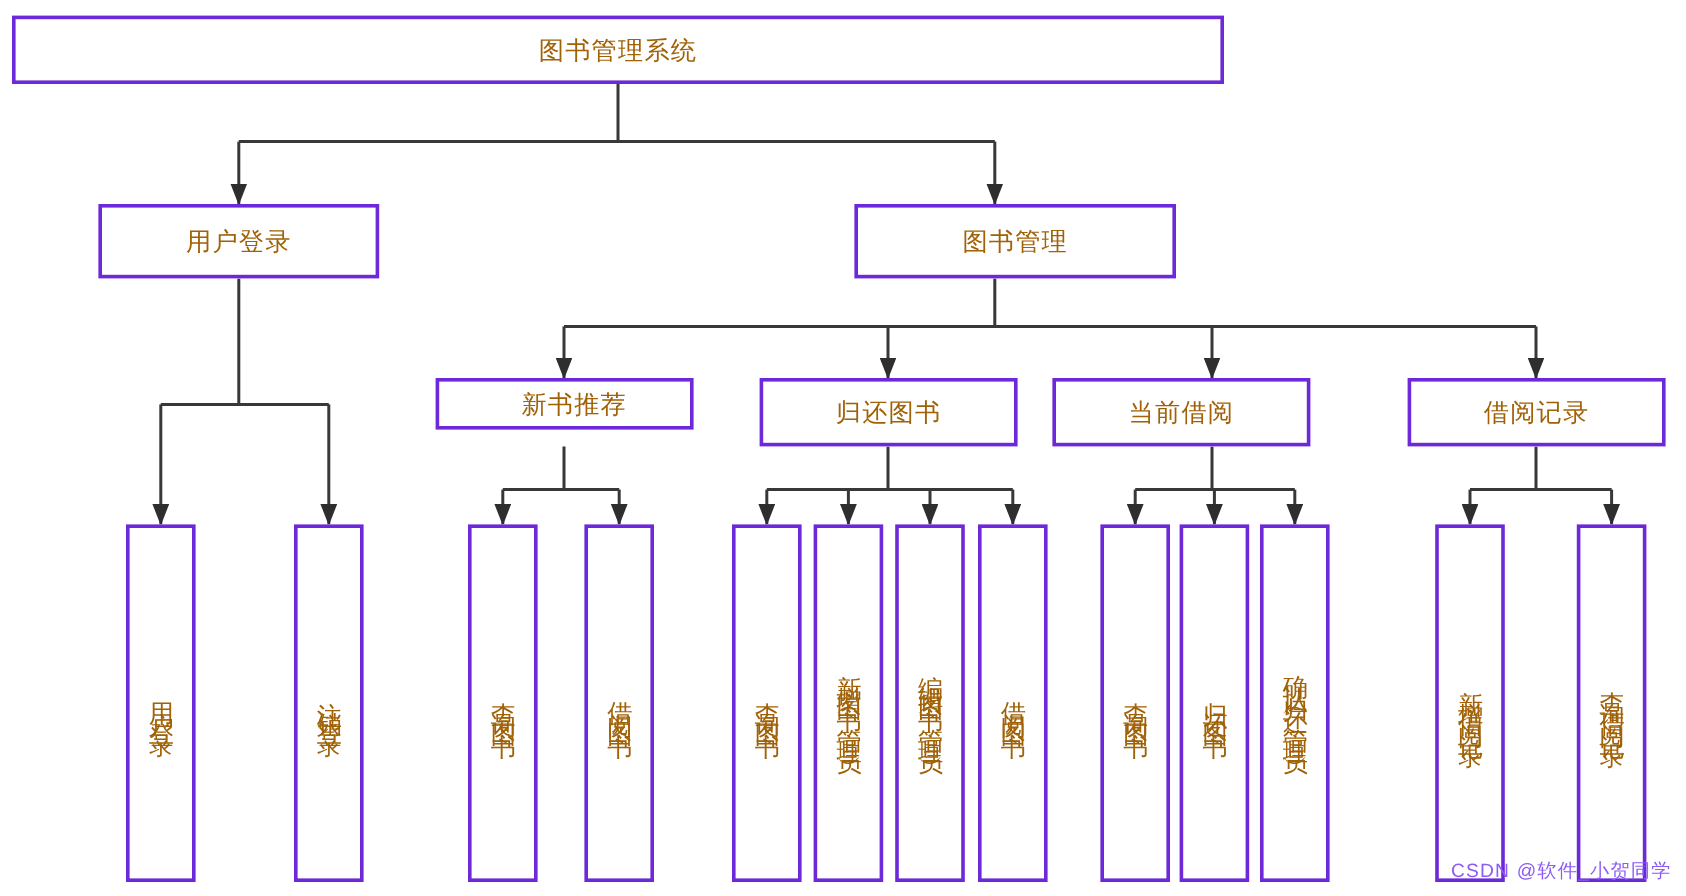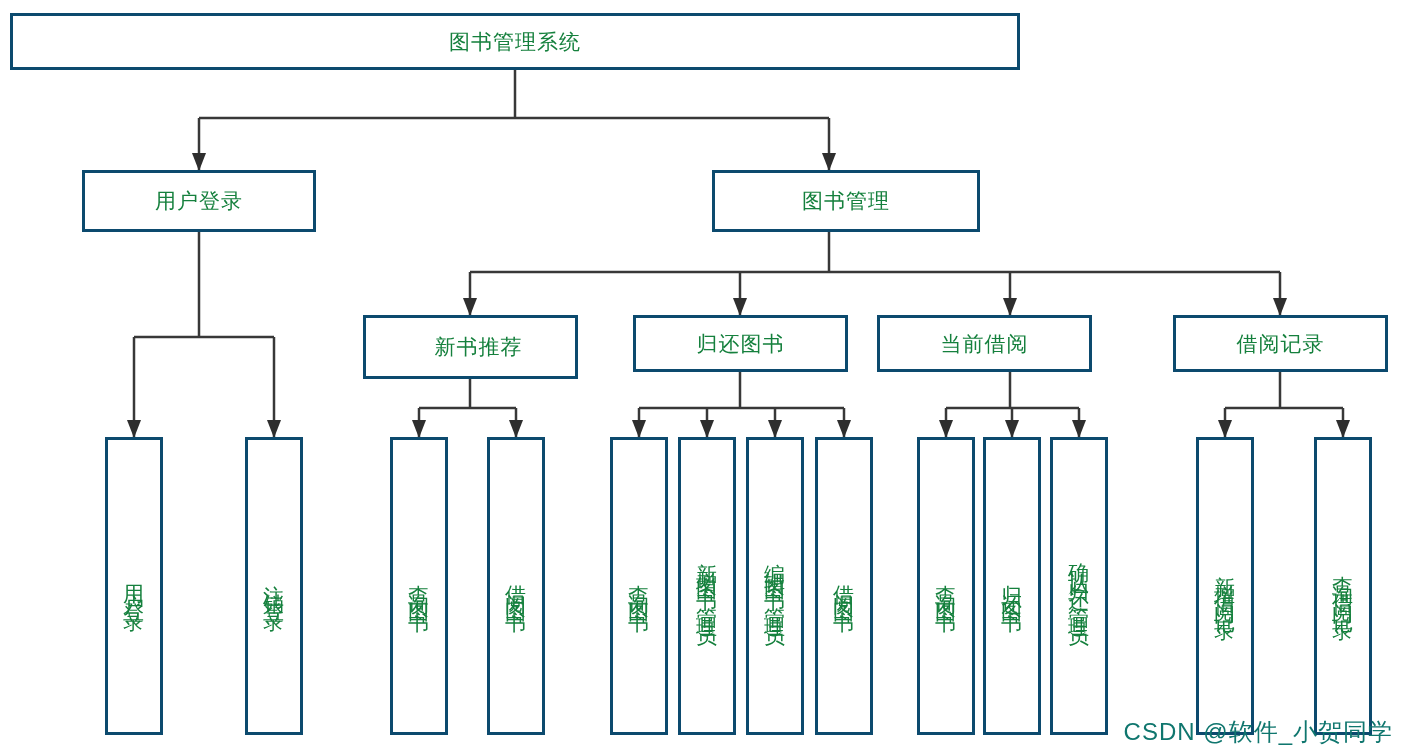--- a/index.html
+++ b/index.html
@@ -20,44 +20,44 @@
     left: 0;
     top: 0;
     width: 1405px;
     height: 747px;
     z-index: 1;
   }
   .node {
     position: absolute;
     box-sizing: border-box;
     background: #ffffff;
-    border: 3px solid #0c4a6e;
+    border: 3px solid #6d28d9;
     display: flex;
     align-items: center;
     justify-content: center;
     z-index: 2;
-    color: #15803d;
+    color: #a16207;
   }
   .hbox {
     font-size: 21px;
     letter-spacing: 1px;
   }
   .vbox span {
     writing-mode: vertical-rl;
     text-orientation: mixed;
     font-size: 21px;
     letter-spacing: 9px;
     line-height: 1;
     white-space: nowrap;
   }
   
   #n-root            { left: 10px;   top: 13px;  width: 1010px; height: 57px; }
   #n-user-login      { left: 82px;   top: 170px; width: 234px;  height: 62px; }
   #n-book-mgmt       { left: 712px;  top: 170px; width: 268px;  height: 62px; }
-  #n-new-book        { left: 363px;  top: 315px; width: 215px;  height: 64px; padding-left: 16px; }
+  #n-new-book        { left: 363px;  top: 315px; width: 215px;  height: 43px; padding-left: 16px; }
   #n-book-borrow     { left: 633px;  top: 315px; width: 215px;  height: 57px; }
   #n-current-borrow  { left: 877px;  top: 315px; width: 215px;  height: 57px; }
   #n-borrow-records  { left: 1173px; top: 315px; width: 215px;  height: 57px; }
   .leaf { top: 437px; width: 58px; height: 298px; }
   #l-user-login      { left: 105px; }
   #l-logout          { left: 245px; }
   #l-rec-query       { left: 390px; }
   #l-rec-borrow      { left: 487px; }
   #l-bb-query        { left: 610px; }
   #l-bb-add          { left: 678px; }
@@ -66,22 +66,22 @@
   #l-cb-query        { left: 917px; }
   #l-cb-return       { left: 983px; }
   #l-cb-confirm      { left: 1050px; }
   #l-br-add          { left: 1196px; }
   #l-br-query        { left: 1314px; }
   .watermark {
     position: absolute;
     right: 12px;
     top: 716px;
     z-index: 5;
-    font-size: 24px;
-    color: #0f766e;
+    font-size: 16px;
+    color: #8b5cf6;
     letter-spacing: 1px;
     white-space: nowrap;
   }
 </style>
 </head>
 <body>
 
 <div class="stage">
 
   <svg class="connectors" viewBox="0 0 1405 747" xmlns="http://www.w3.org/2000/svg">

